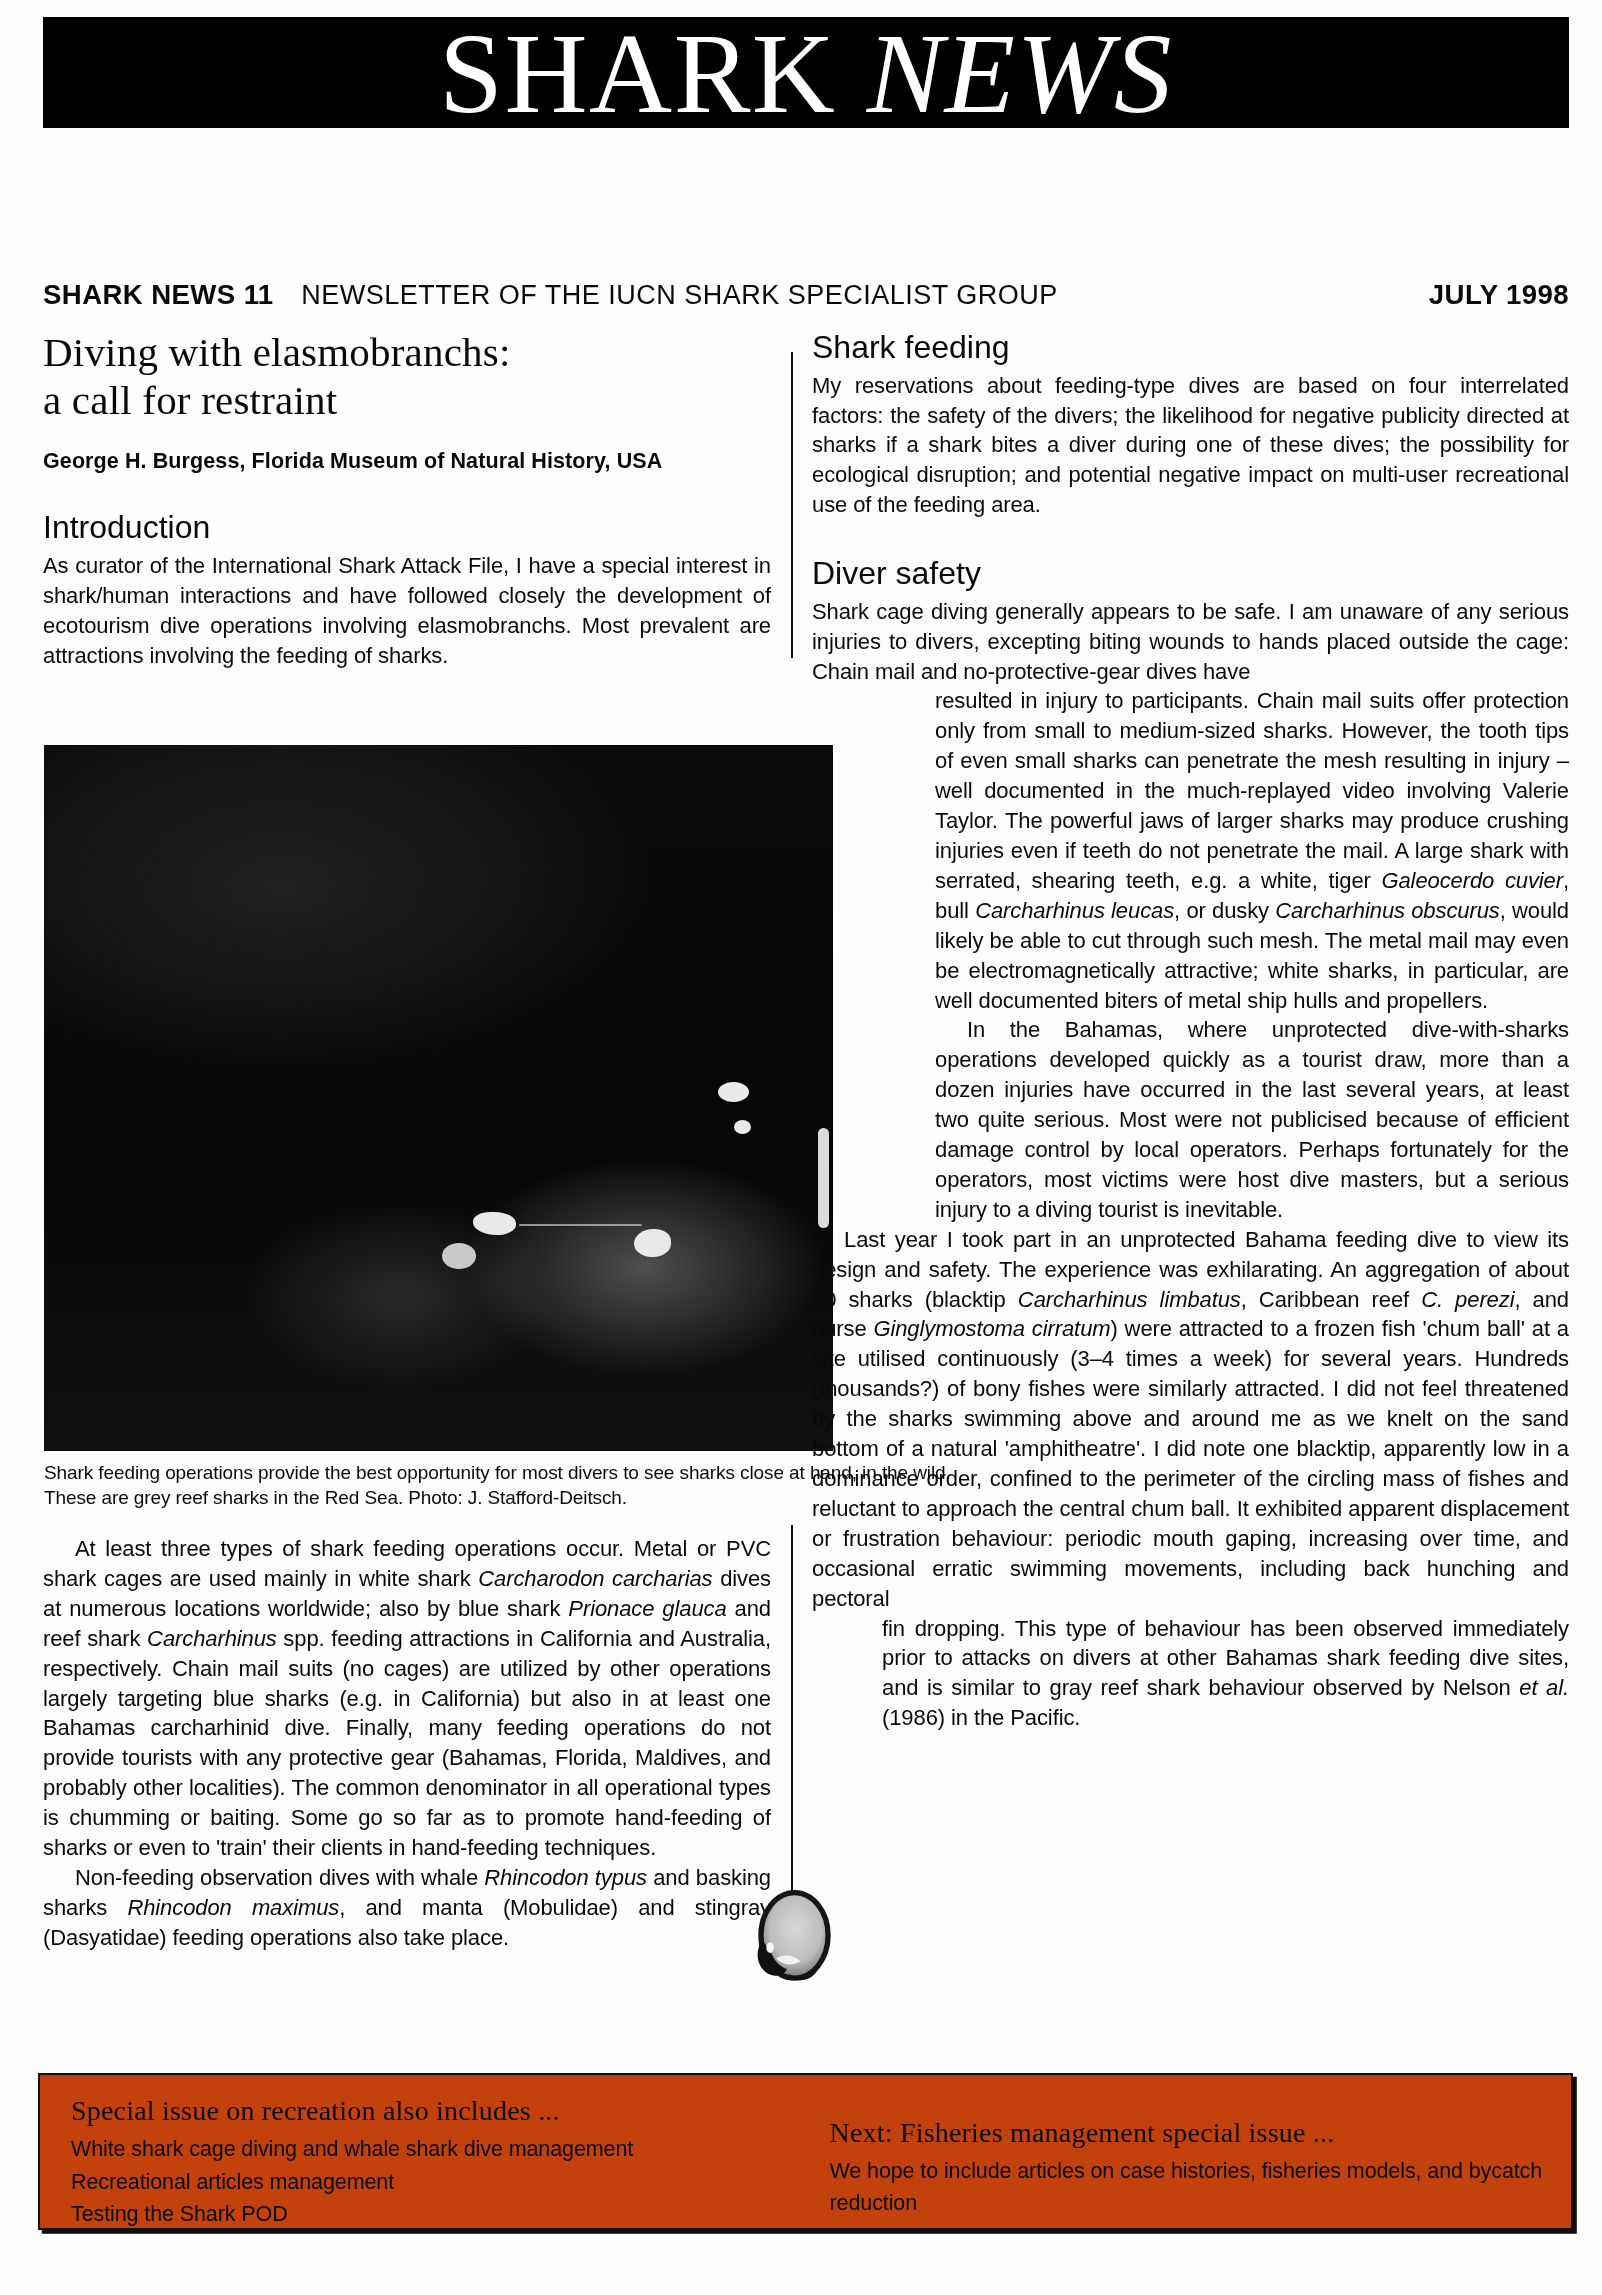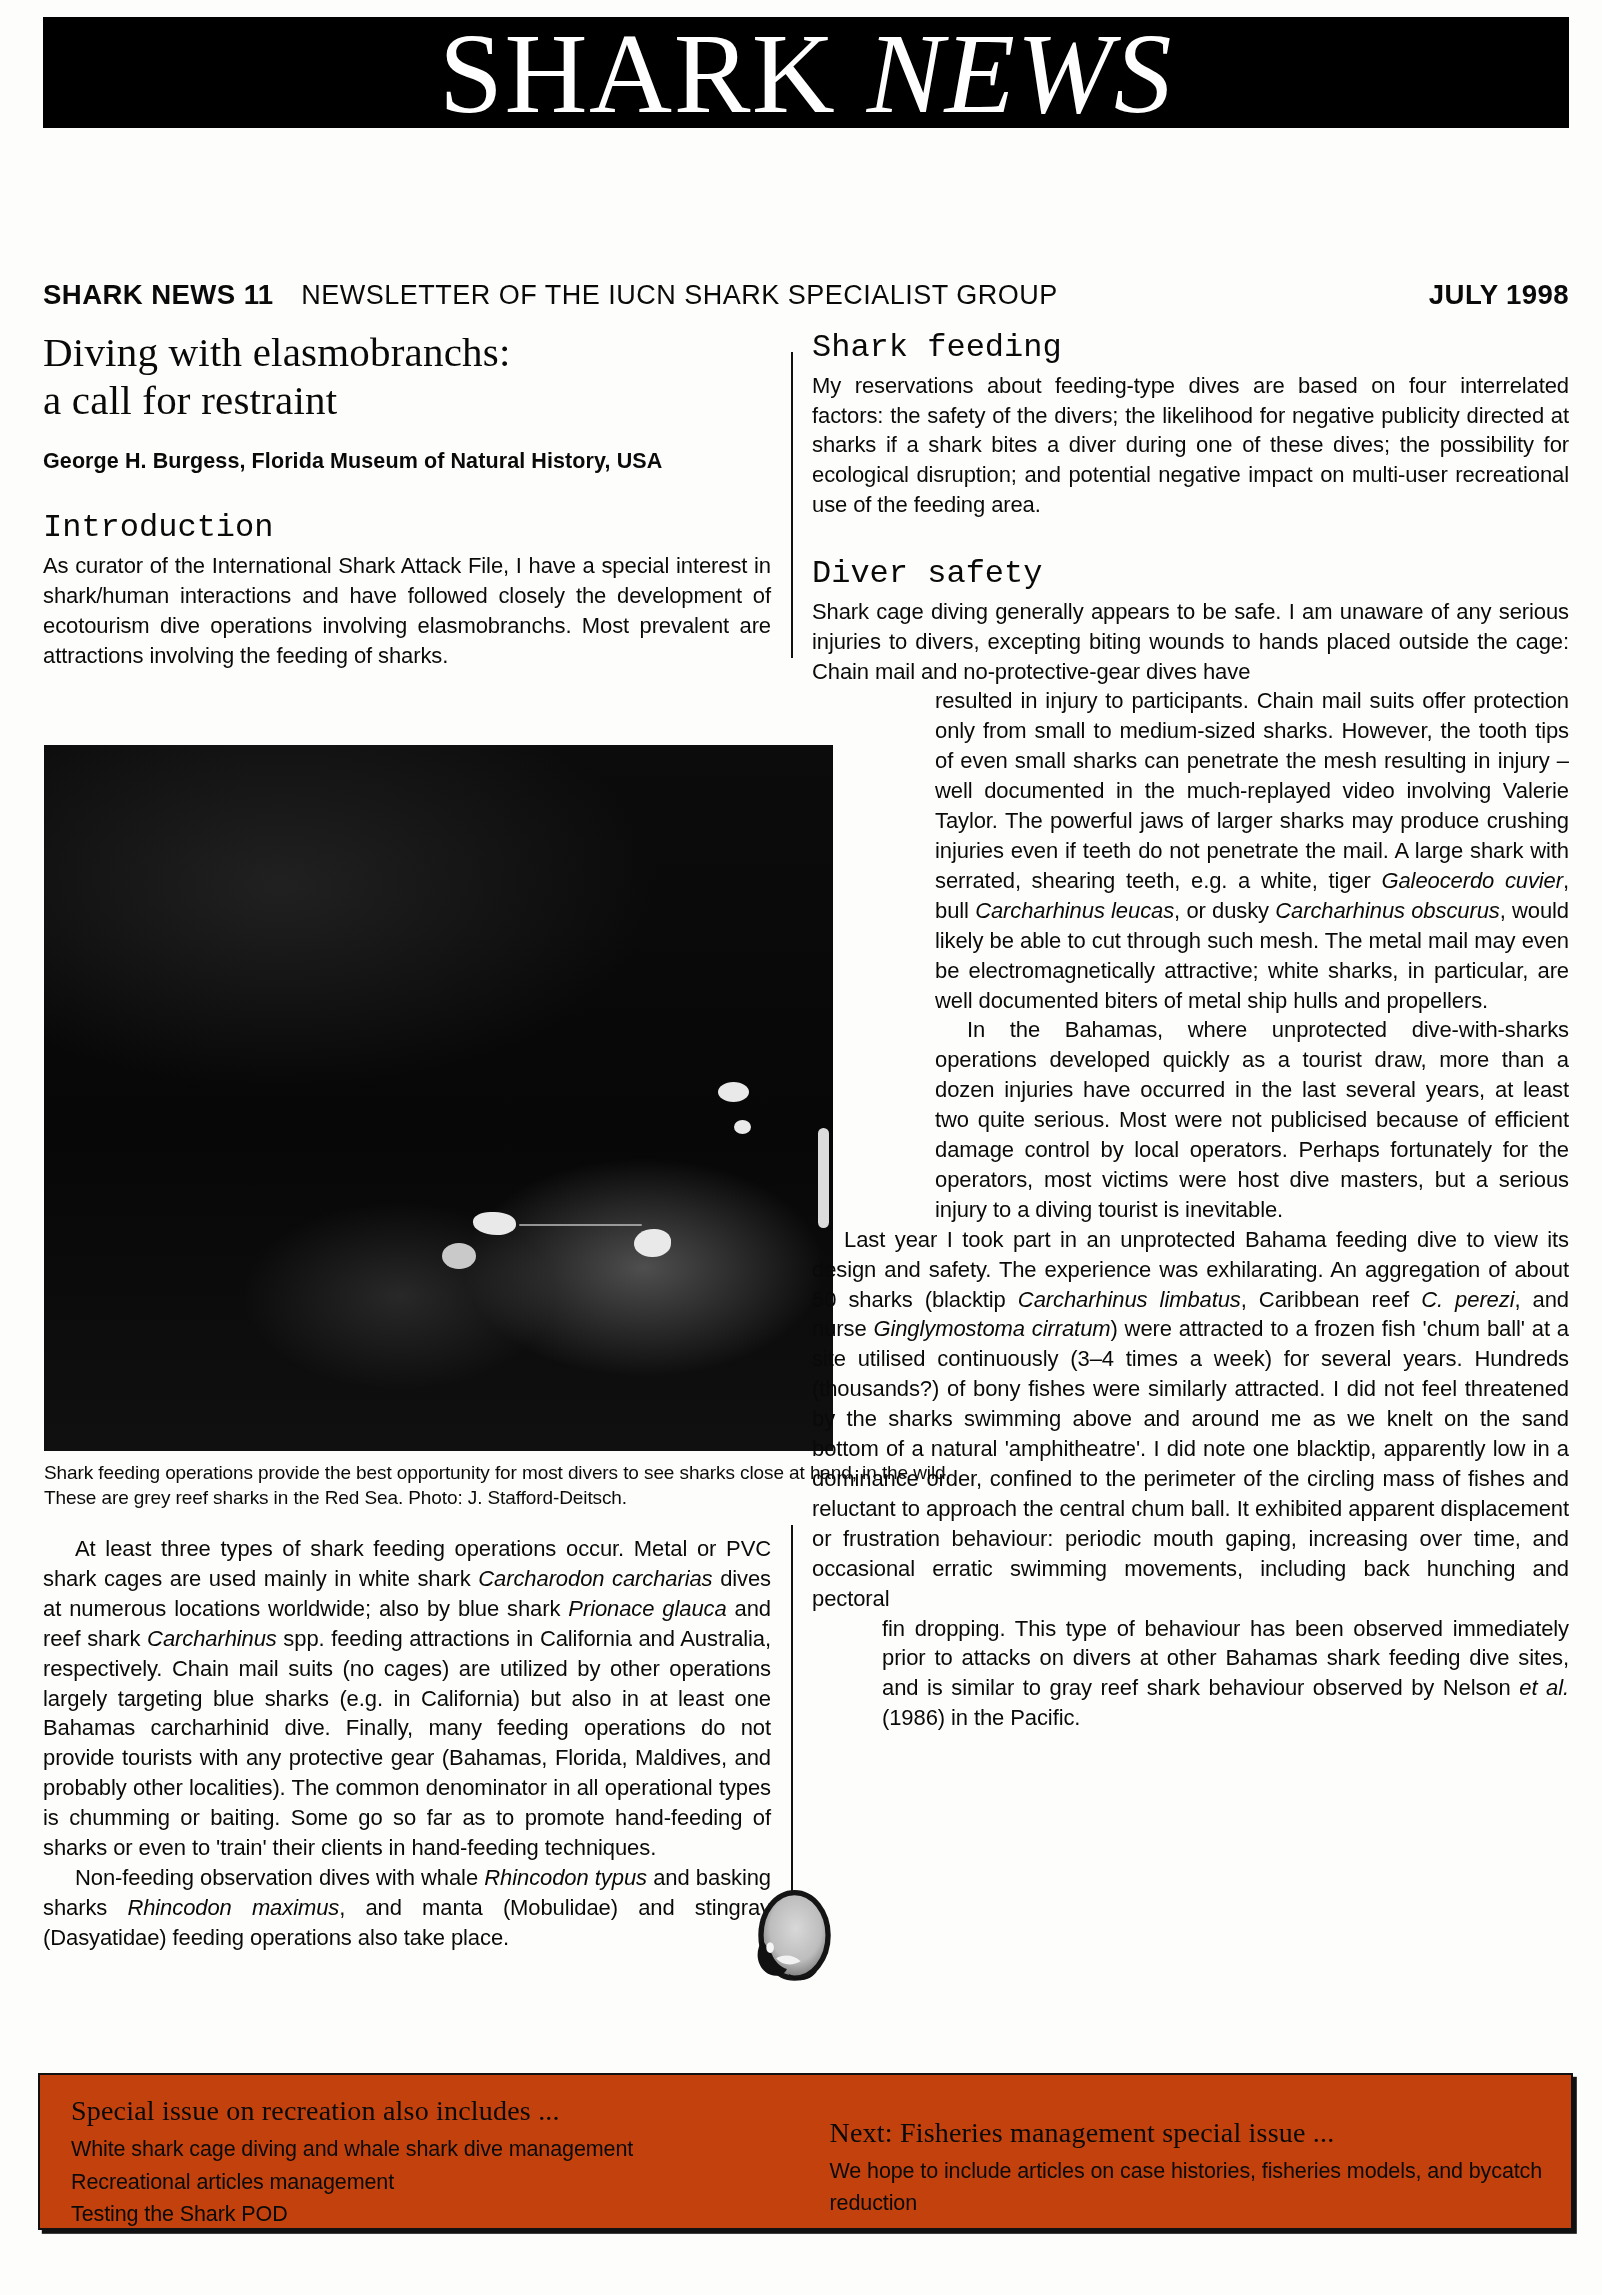--- a/index.html
+++ b/index.html
@@ -108,21 +108,21 @@
     letter-spacing: 0.2px;
   }
   .byline {
     font-family: "Liberation Sans", sans-serif;
     font-weight: bold;
     font-size: 21.5px;
     margin-top: 24.5px;
     letter-spacing: 0.1px;
   }
   .sec-head {
-    font-family: Liberation Mono, monospace;
+    font-family: Liberation Sans, sans-serif;
     font-size: 32px;
     font-weight: normal;
     margin: 35px 0 4.6px 0;
   }
   p.body {
     font-family: "Liberation Sans", sans-serif;
     font-size: 22px;
     line-height: 1.36;
     text-align: justify;
     margin: 0;

